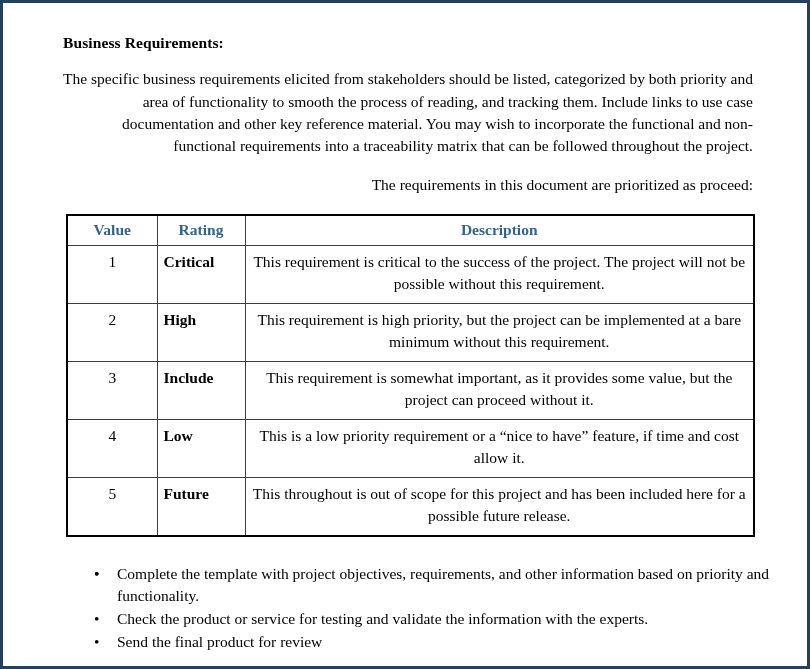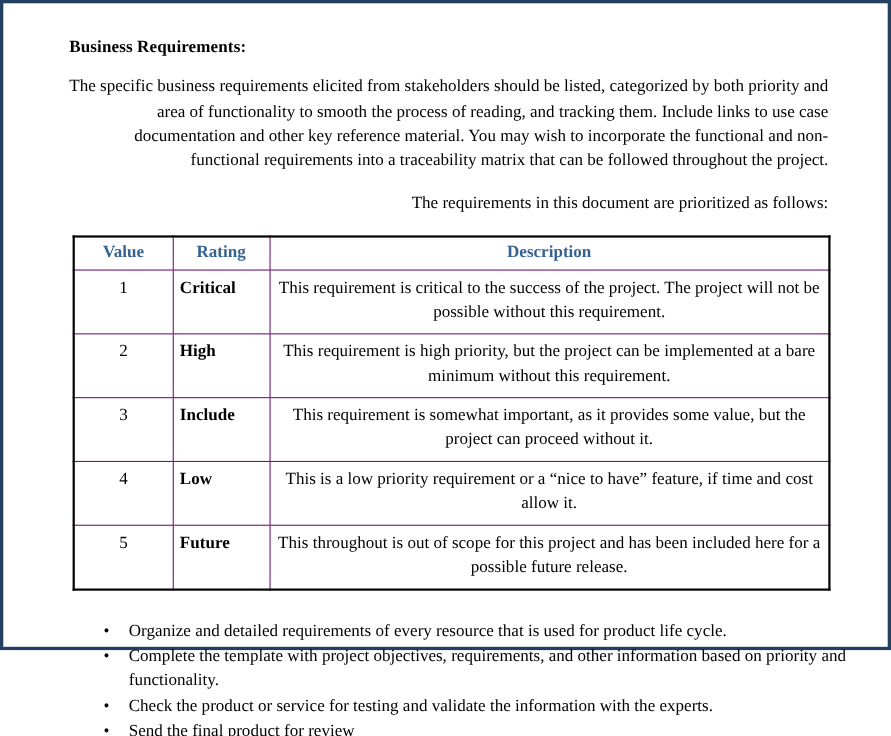--- a/index.html
+++ b/index.html
@@ -11,21 +11,21 @@
   body {
     width: 810px;
     height: 669px;
     font-family: "Liberation Serif", "DejaVu Serif", serif;
     color: #000000;
     overflow: hidden;
   }
   #page {
     box-sizing: border-box;
     width: 810px;
-    height: 591px;
+    height: 669px;
     border: 3px solid #244061;
     background: #ffffff;
     position: relative;
   }
   #content {
     position: absolute;
     left: 60px;
     top: 30px;
     width: 690px;
   }
@@ -120,21 +120,21 @@
 </head>
 <body>
 
 <div id="page">
   <div id="content">
 
     <h1 class="doc-heading">Business Requirements:</h1>
 
     <p class="doc-para">The specific business requirements elicited from stakeholders should be listed, categorized by both priority and area of functionality to smooth the process of reading, and tracking them. Include links to use case documentation and other key reference material. You may wish to incorporate the functional and non-functional requirements into a traceability matrix that can be followed throughout the project.</p>
 
-    <p class="doc-para tight">The requirements in this document are prioritized as follows:</p>
+    <p class="doc-para tight">The requirements in this document are prioritized as proceed:</p>
 
     <table class="prio">
       <colgroup>
         <col class="c-value">
         <col class="c-rating">
         <col class="c-desc">
       </colgroup>
       <thead>
         <tr>
           <th>Value</th>
@@ -167,21 +167,20 @@
           <td class="v-value">5</td>
           <td class="v-rating">Future</td>
           <td class="v-desc">This throughout is out of scope for this project and has been included here for a possible future release.</td>
         </tr>
       </tbody>
     </table>
 
     <ul class="doc-bullets">
       <li>
         <span class="bullet-dot">•</span>
-        <span>Organize and detailed requirements of every resource that is used for product life cycle.</span>
       </li>
       <li>
         <span class="bullet-dot">•</span>
         <span>Complete the template with project objectives, requirements, and other information based on priority and functionality.</span>
       </li>
       <li>
         <span class="bullet-dot">•</span>
         <span>Check the product or service for testing and validate the information with the experts.</span>
       </li>
       <li>

